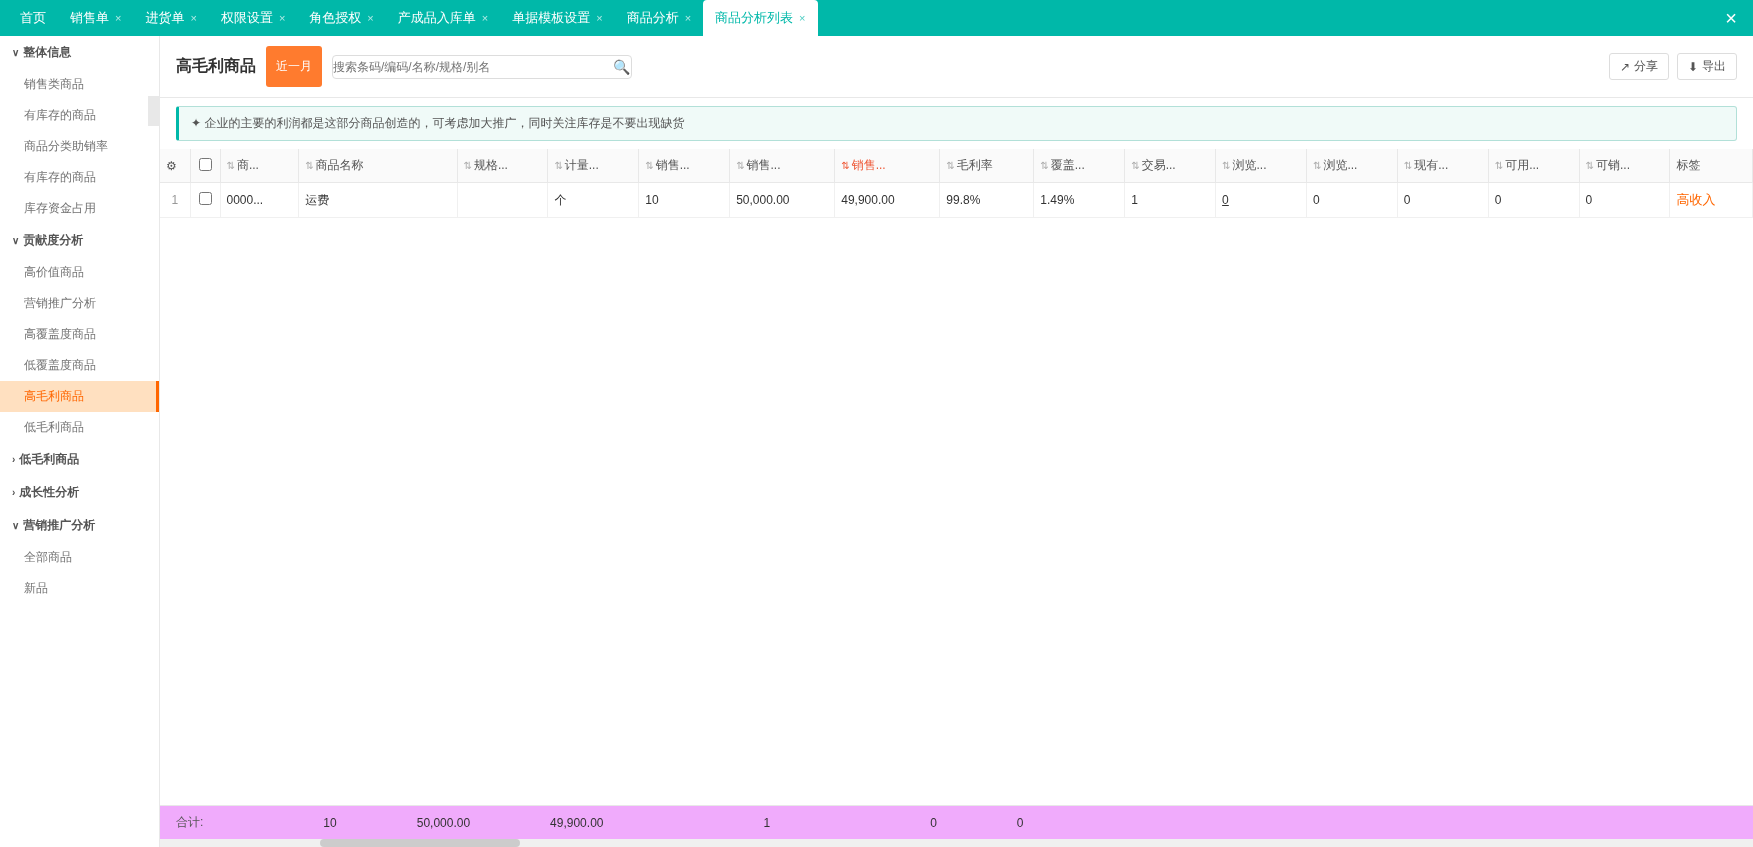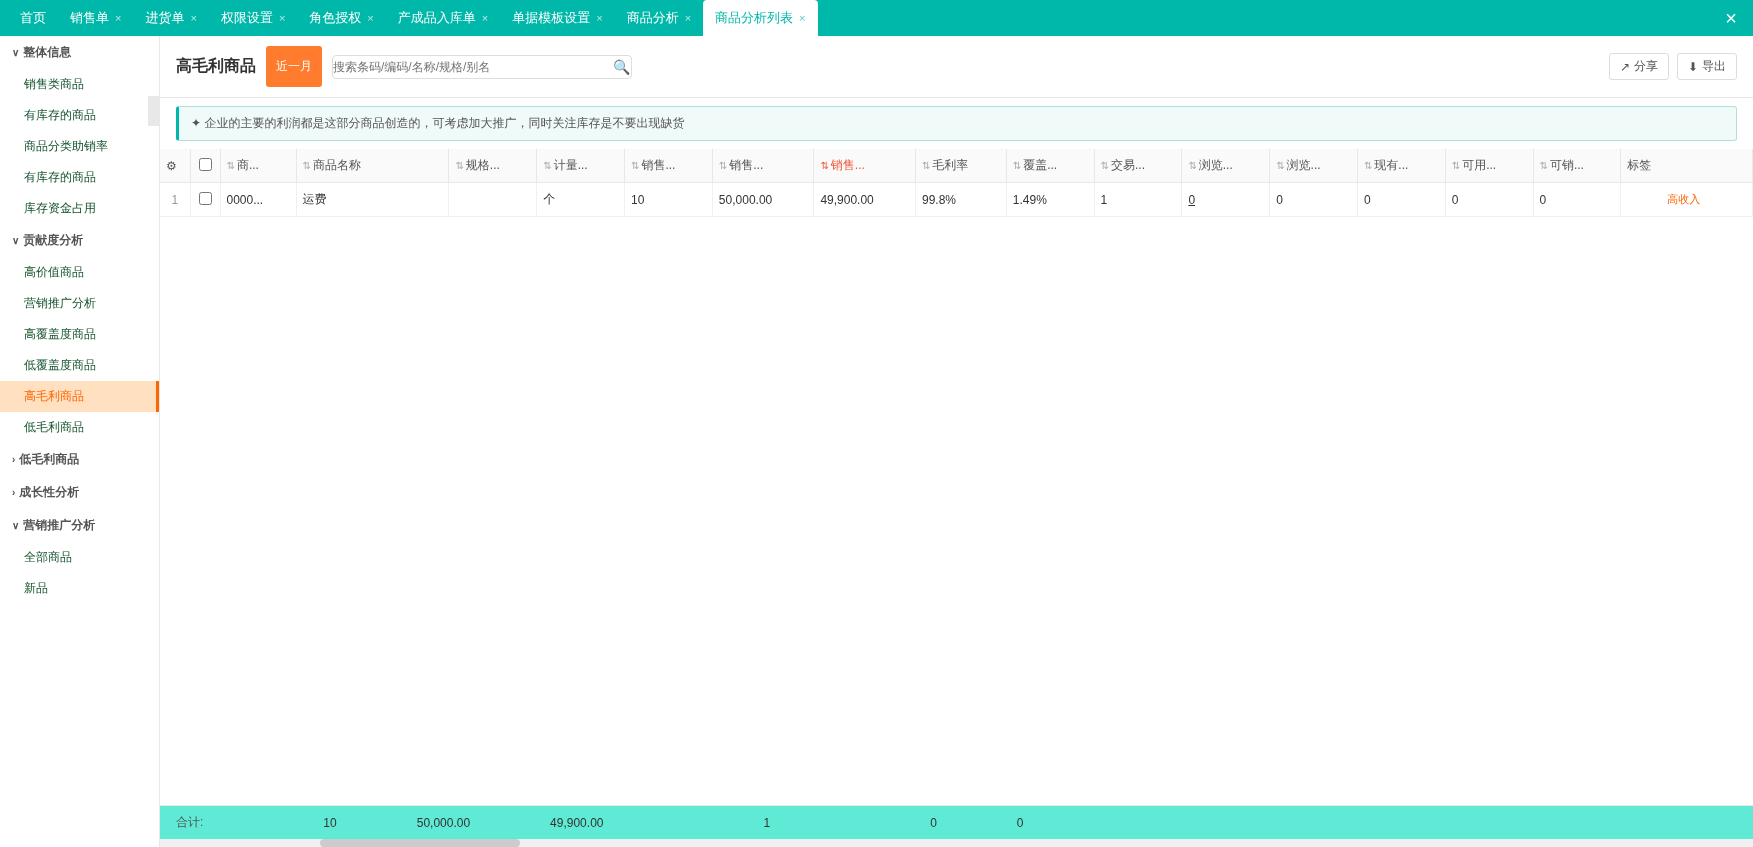--- a/index.html
+++ b/index.html
@@ -23,21 +23,21 @@
 
     
     .sidebar {
       width: 160px; background: #fff; border-right: 1px solid #e8e8e8; overflow-y: auto; flex-shrink: 0;
     }
     .sidebar-group-header {
       display: flex; align-items: center; padding: 8px 12px; font-size: 12px; color: #555; cursor: pointer; font-weight: bold;
     }
     .sidebar-group-header .arrow { margin-right: 4px; font-size: 10px; }
     .sidebar-item {
-      padding: 7px 12px 7px 24px; font-size: 12px; color: #14532d; cursor: pointer; white-space: nowrap;
+      padding: 7px 12px 7px 24px; font-size: 12px; color: #737373; cursor: pointer; white-space: nowrap;
     }
     .sidebar-item.active { background: #ffe0c0; color: #f60; border-right: 3px solid #f60; }
 
     
     .sidebar-collapse-btn {
       position: absolute; left: 148px; top: 60px; width: 20px; height: 30px; background: #e8e8e8; border-radius: 0 4px 4px 0; display: flex; align-items: center; justify-content: center; cursor: pointer; z-index: 10; color: #888; font-size: 14px;
     }
 
     
     .content-area {
@@ -81,25 +81,25 @@
     thead tr {
       background: #fafafa; border-bottom: 1px solid #e8e8e8;
     }
     thead th {
       padding: 8px 6px; text-align: left; color: #555; font-weight: normal; border-right: 1px solid #e8e8e8; white-space: nowrap; position: sticky; top: 0; background: #fafafa; z-index: 2;
     }
     thead th .th-inner { display: flex; align-items: center; gap: 2px; }
     thead th .sort-icon { color: #aaa; font-size: 10px; }
     tbody tr { border-bottom: 1px solid #f0f0f0; }
     tbody td { padding: 8px 6px; color: #333; border-right: 1px solid #f0f0f0; white-space: nowrap; }
-    .tag-high-income { color: #f60; font-size: 11px; margin-left: 40px; }
+    .tag-high-income { color: #f60; font-size: 13px; }
 
     
     .table-footer {
-      display: flex; align-items: center; padding: 8px 16px; border-top: 1px solid #e8e8e8; background: #5eead4; flex-shrink: 0; font-size: 12px;
+      display: flex; align-items: center; padding: 8px 16px; border-top: 1px solid #e8e8e8; background: #f0abfc; flex-shrink: 0; font-size: 12px;
     }
     .footer-label { color: #555; margin-right: 60px; }
     .footer-values { display: flex; gap: 80px; color: #333; }
 
     
     .bottom-scrollbar {
       height: 8px; background: #f0f0f0; position: relative;
     }
     .bottom-scrollbar-thumb {
       height: 8px; width: 200px; background: #ccc; border-radius: 4px; position: absolute; left: 160px;

